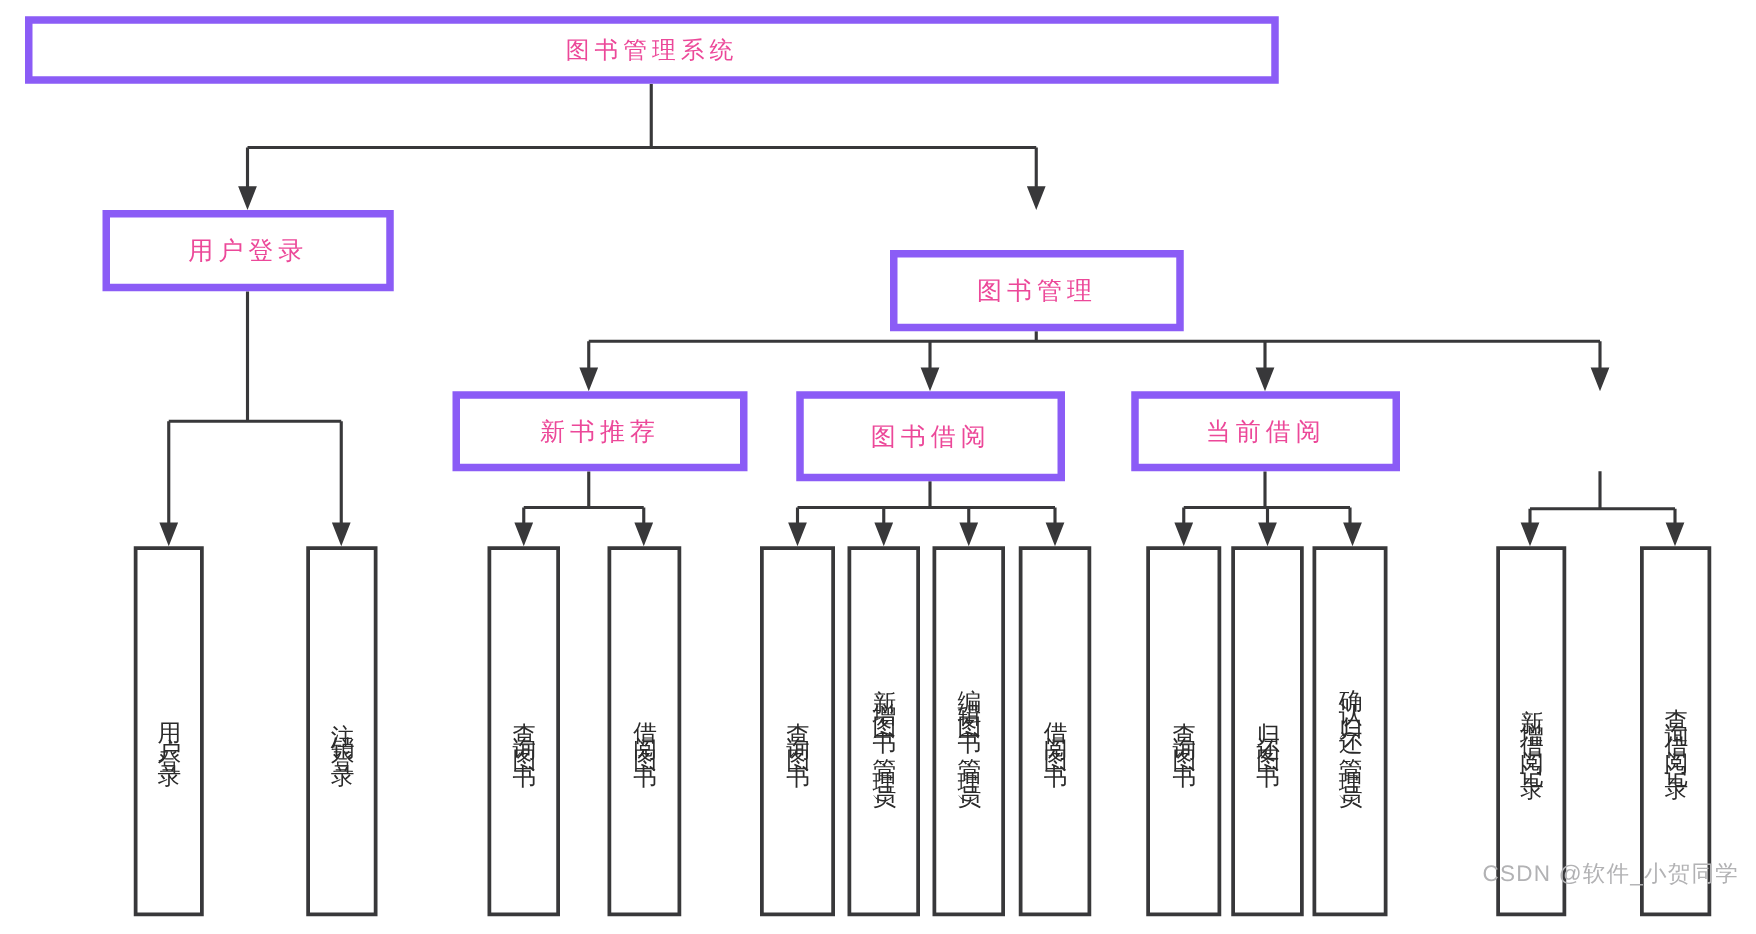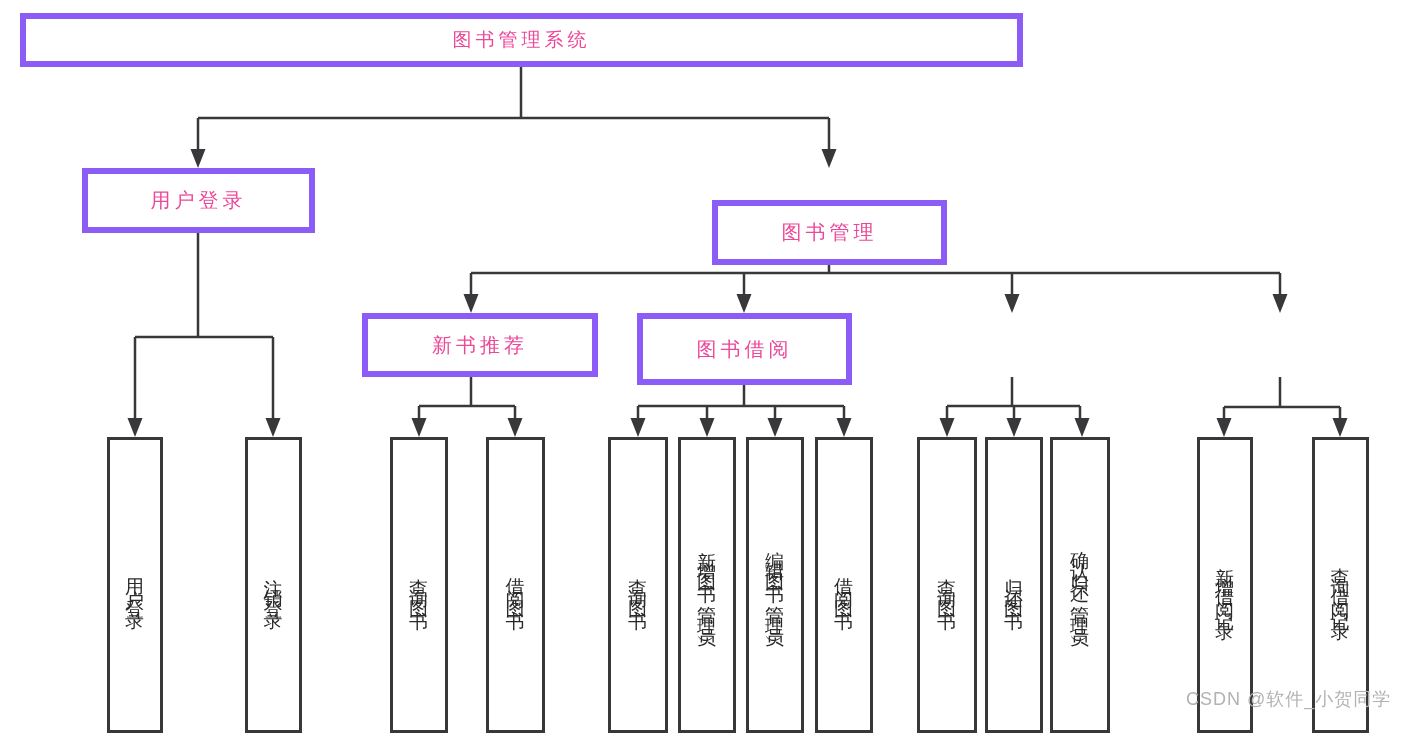--- a/index.html
+++ b/index.html
@@ -100,20 +100,21 @@
          M1340 437 l-7.5 -19 h15 z" fill="#38383a" stroke="none"></path>
   </svg>
 
   <div class="node" style="left:20px; top:13px; width:1003px; height:54px; font-size:19px;">图书管理系统</div>
 
   <div class="node" style="left:82px; top:168px; width:233px; height:65px;">用户登录</div>
   <div class="node" style="left:712px; top:168px; width:235px; height:65px;margin-top:32px;">图书管理</div>
 
   <div class="node" style="left:362px; top:313px; width:236px; height:64px;">新书推荐</div>
   <div class="node" style="left:637px; top:313px; width:215px; height:72px;">图书借阅</div>
+  <div class="node" style="left:905px; top:313px; width:215px; height:64px;">当前借阅</div>
 
   <div class="leaf" style="left:107px; width:56px;">
     <span class="vtext">用户登录</span>
   </div>
   <div class="leaf" style="left:245px; width:57px;">
     <span class="vtext">注销登录</span>
   </div>
 
   <div class="leaf" style="left:390px; width:58px;">
     <span class="vtext">查询图书</span>

